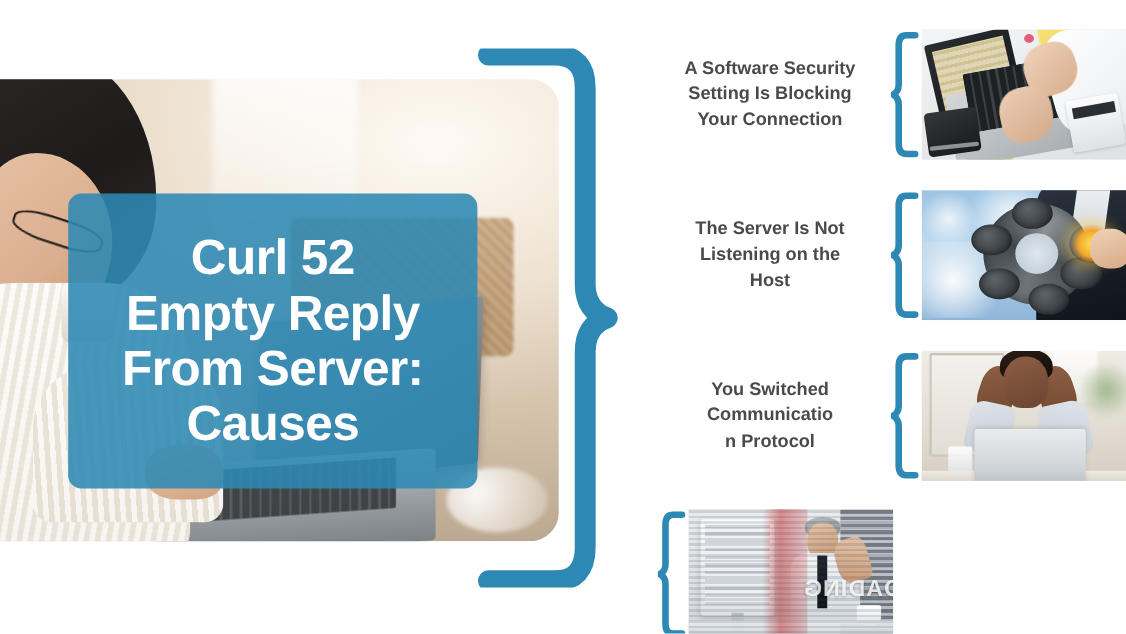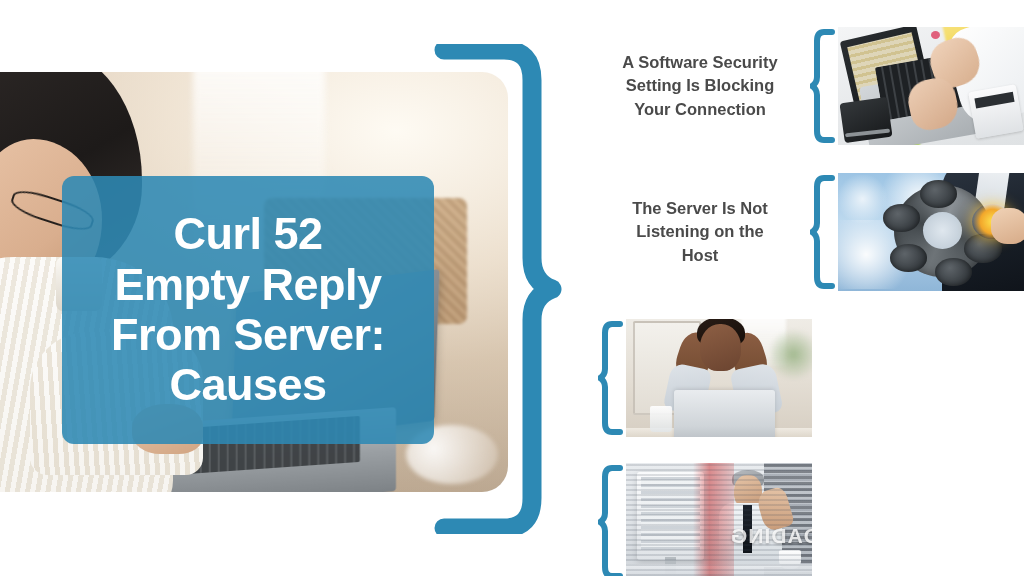--- a/index.html
+++ b/index.html
@@ -441,20 +441,23 @@
           <div class="node n2"></div>
           <div class="node n3"></div>
         <div class="node n4"></div>
           <div class="node n5"></div>
         <div class="glow"></div>
           <div class="hand2"></div>
       </div>
     </div>
 
     <div class="item" style="top:300px;">
+      <div class="item-label">You Switched
+Communicatio
+n Protocol</div>
       <svg class="small-brace" viewBox="0 0 26 118">
         <path d="M22 5 H14 Q7 5 7 14 V50 Q7 56 2 59 Q7 62 7 68 V104 Q7 113 14 113 H22" fill="none" stroke="#2d89b4" stroke-width="6" stroke-linecap="round" stroke-linejoin="round"></path>
       </svg>
       <div class="thumb t3">
         <div class="room"></div>
           <div class="door"></div>
           <div class="win"></div>
           <div class="plant"></div>
         <div class="armL"></div>
           <div class="armR"></div>

